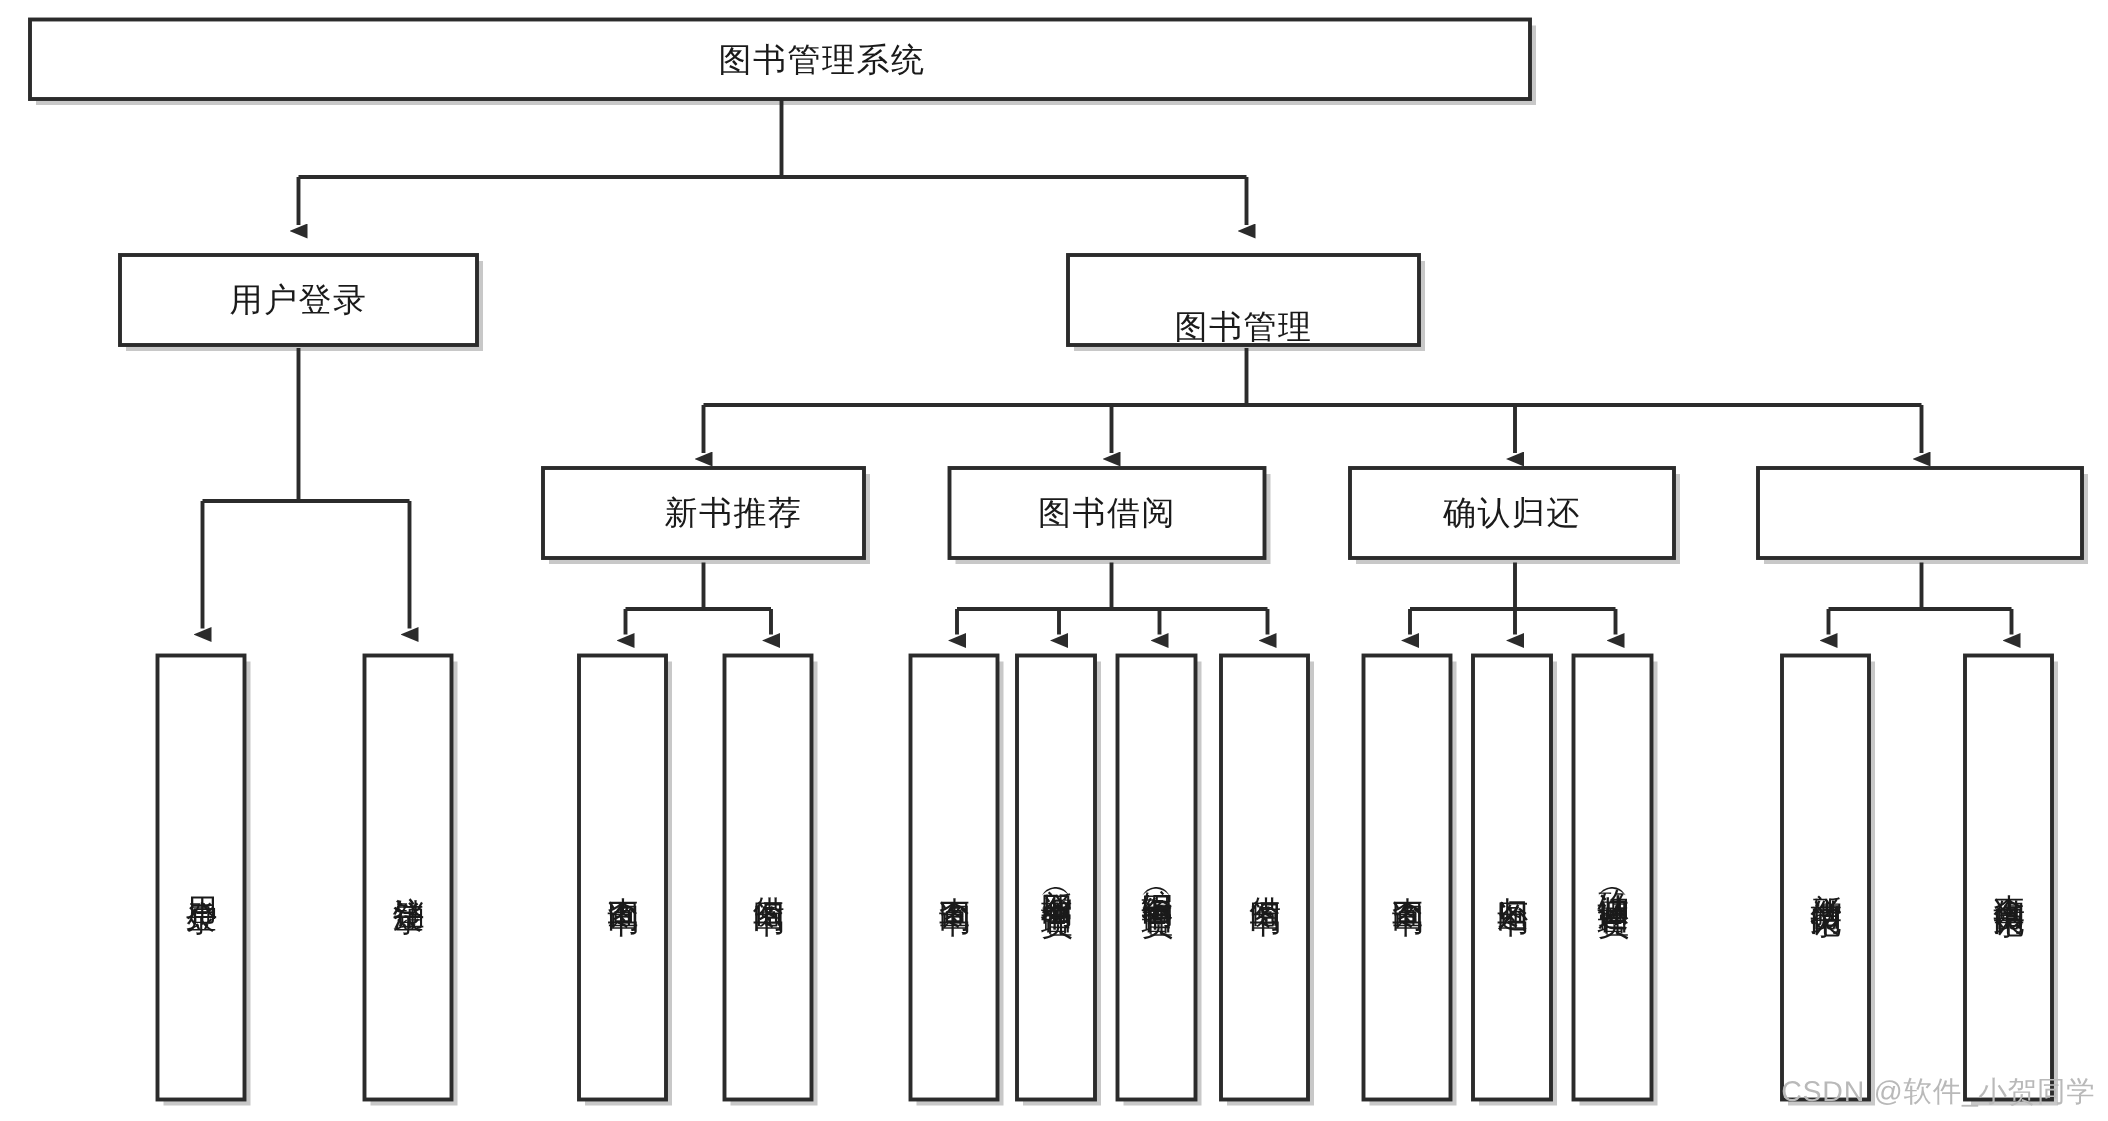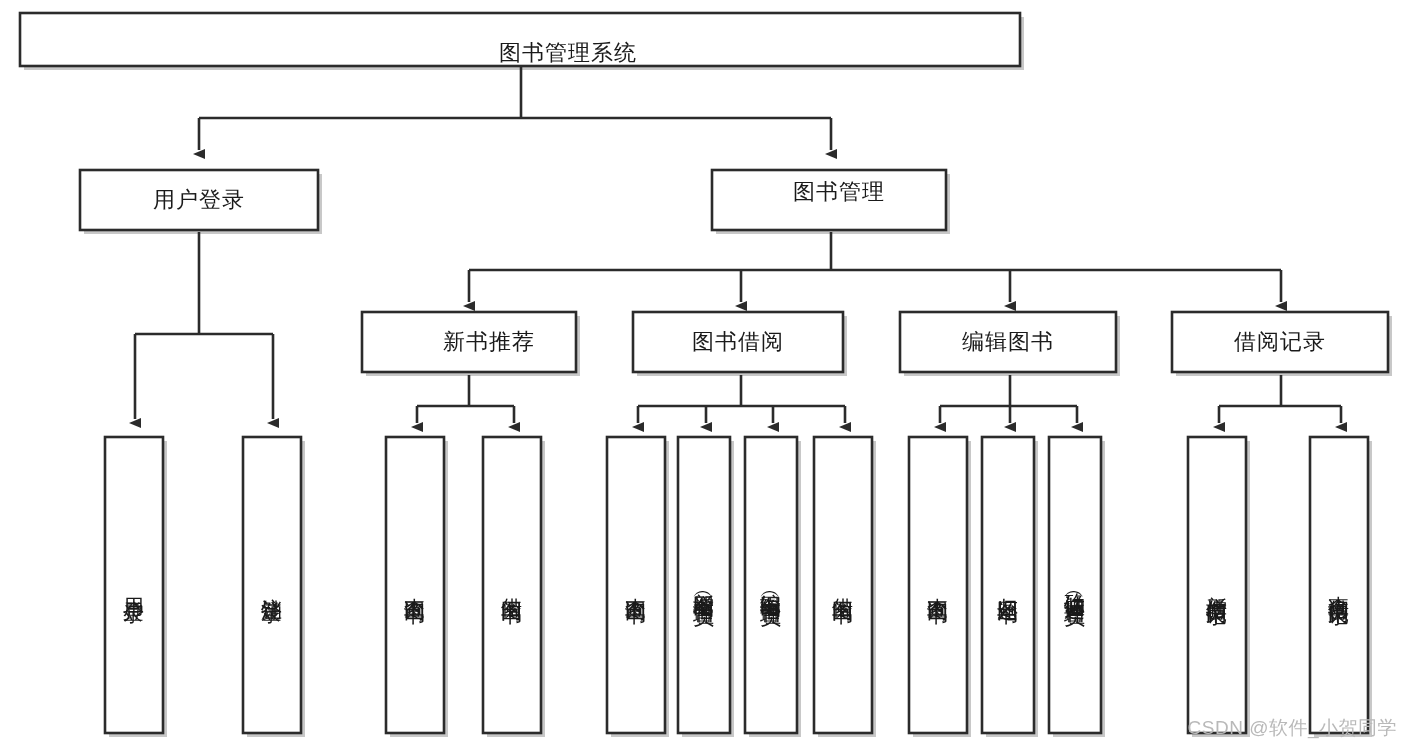--- a/index.html
+++ b/index.html
@@ -193,42 +193,39 @@
 
       <rect class="node-box" x="909" y="437" width="58" height="296"></rect>
       <rect class="node-box" x="982" y="437" width="52" height="296"></rect>
       <rect class="node-box" x="1049" y="437" width="52" height="296"></rect>
 
       <rect class="node-box" x="1188" y="437" width="58" height="296"></rect>
       <rect class="node-box" x="1310" y="437" width="58" height="296"></rect>
     </g>
   </svg>
 
-  <div class="hlabel-wrap" style="left:20px; top:26px; width:1056px; height:53px;margin-left:20px;">
+  <div class="hlabel-wrap" style="left:20px; top:13px; width:1056px; height:53px;">
     <span class="hlabel-text">图书管理系统</span>
   </div>
 
   <div class="hlabel-wrap" style="left:80px; top:170px; width:238px; height:60px;">
     <span class="hlabel-text">用户登录</span>
   </div>
-  <div class="hlabel-wrap" style="left:712px; top:162px; width:234px; height:60px;padding-left:10px;">
+  <div class="hlabel-wrap" style="left:712px; top:188px; width:234px; height:60px;">
     <span class="hlabel-text">图书管理</span>
   </div>
 
   <div class="hlabel-wrap" style="left:362px; top:312px; width:254px; height:60px;">
     <span class="hlabel-text">新书推荐</span>
   </div>
   <div class="hlabel-wrap" style="left:633px; top:312px; width:210px; height:60px;align-items:center;">
     <span class="hlabel-text">图书借阅</span>
   </div>
   <div class="hlabel-wrap" style="left:900px; top:312px; width:216px; height:60px;">
-    <span class="hlabel-text">编辑图书</span>
-  </div>
-  <div class="hlabel-wrap" style="left:1172px; top:312px; width:216px; height:60px;">
-    <span class="hlabel-text">借阅记录</span>
+    <span class="hlabel-text">确认归还</span>
   </div>
 
   <div class="vlabel-wrap" style="left:105px; top:437px; width:58px; height:296px;">
     <span class="vlabel-text">用户登录</span>
   </div>
   <div class="vlabel-wrap" style="left:243px; top:437px; width:58px; height:296px;">
     <span class="vlabel-text">注销登录</span>
   </div>
 
   <div class="vlabel-wrap" style="left:386px; top:437px; width:58px; height:296px;">

